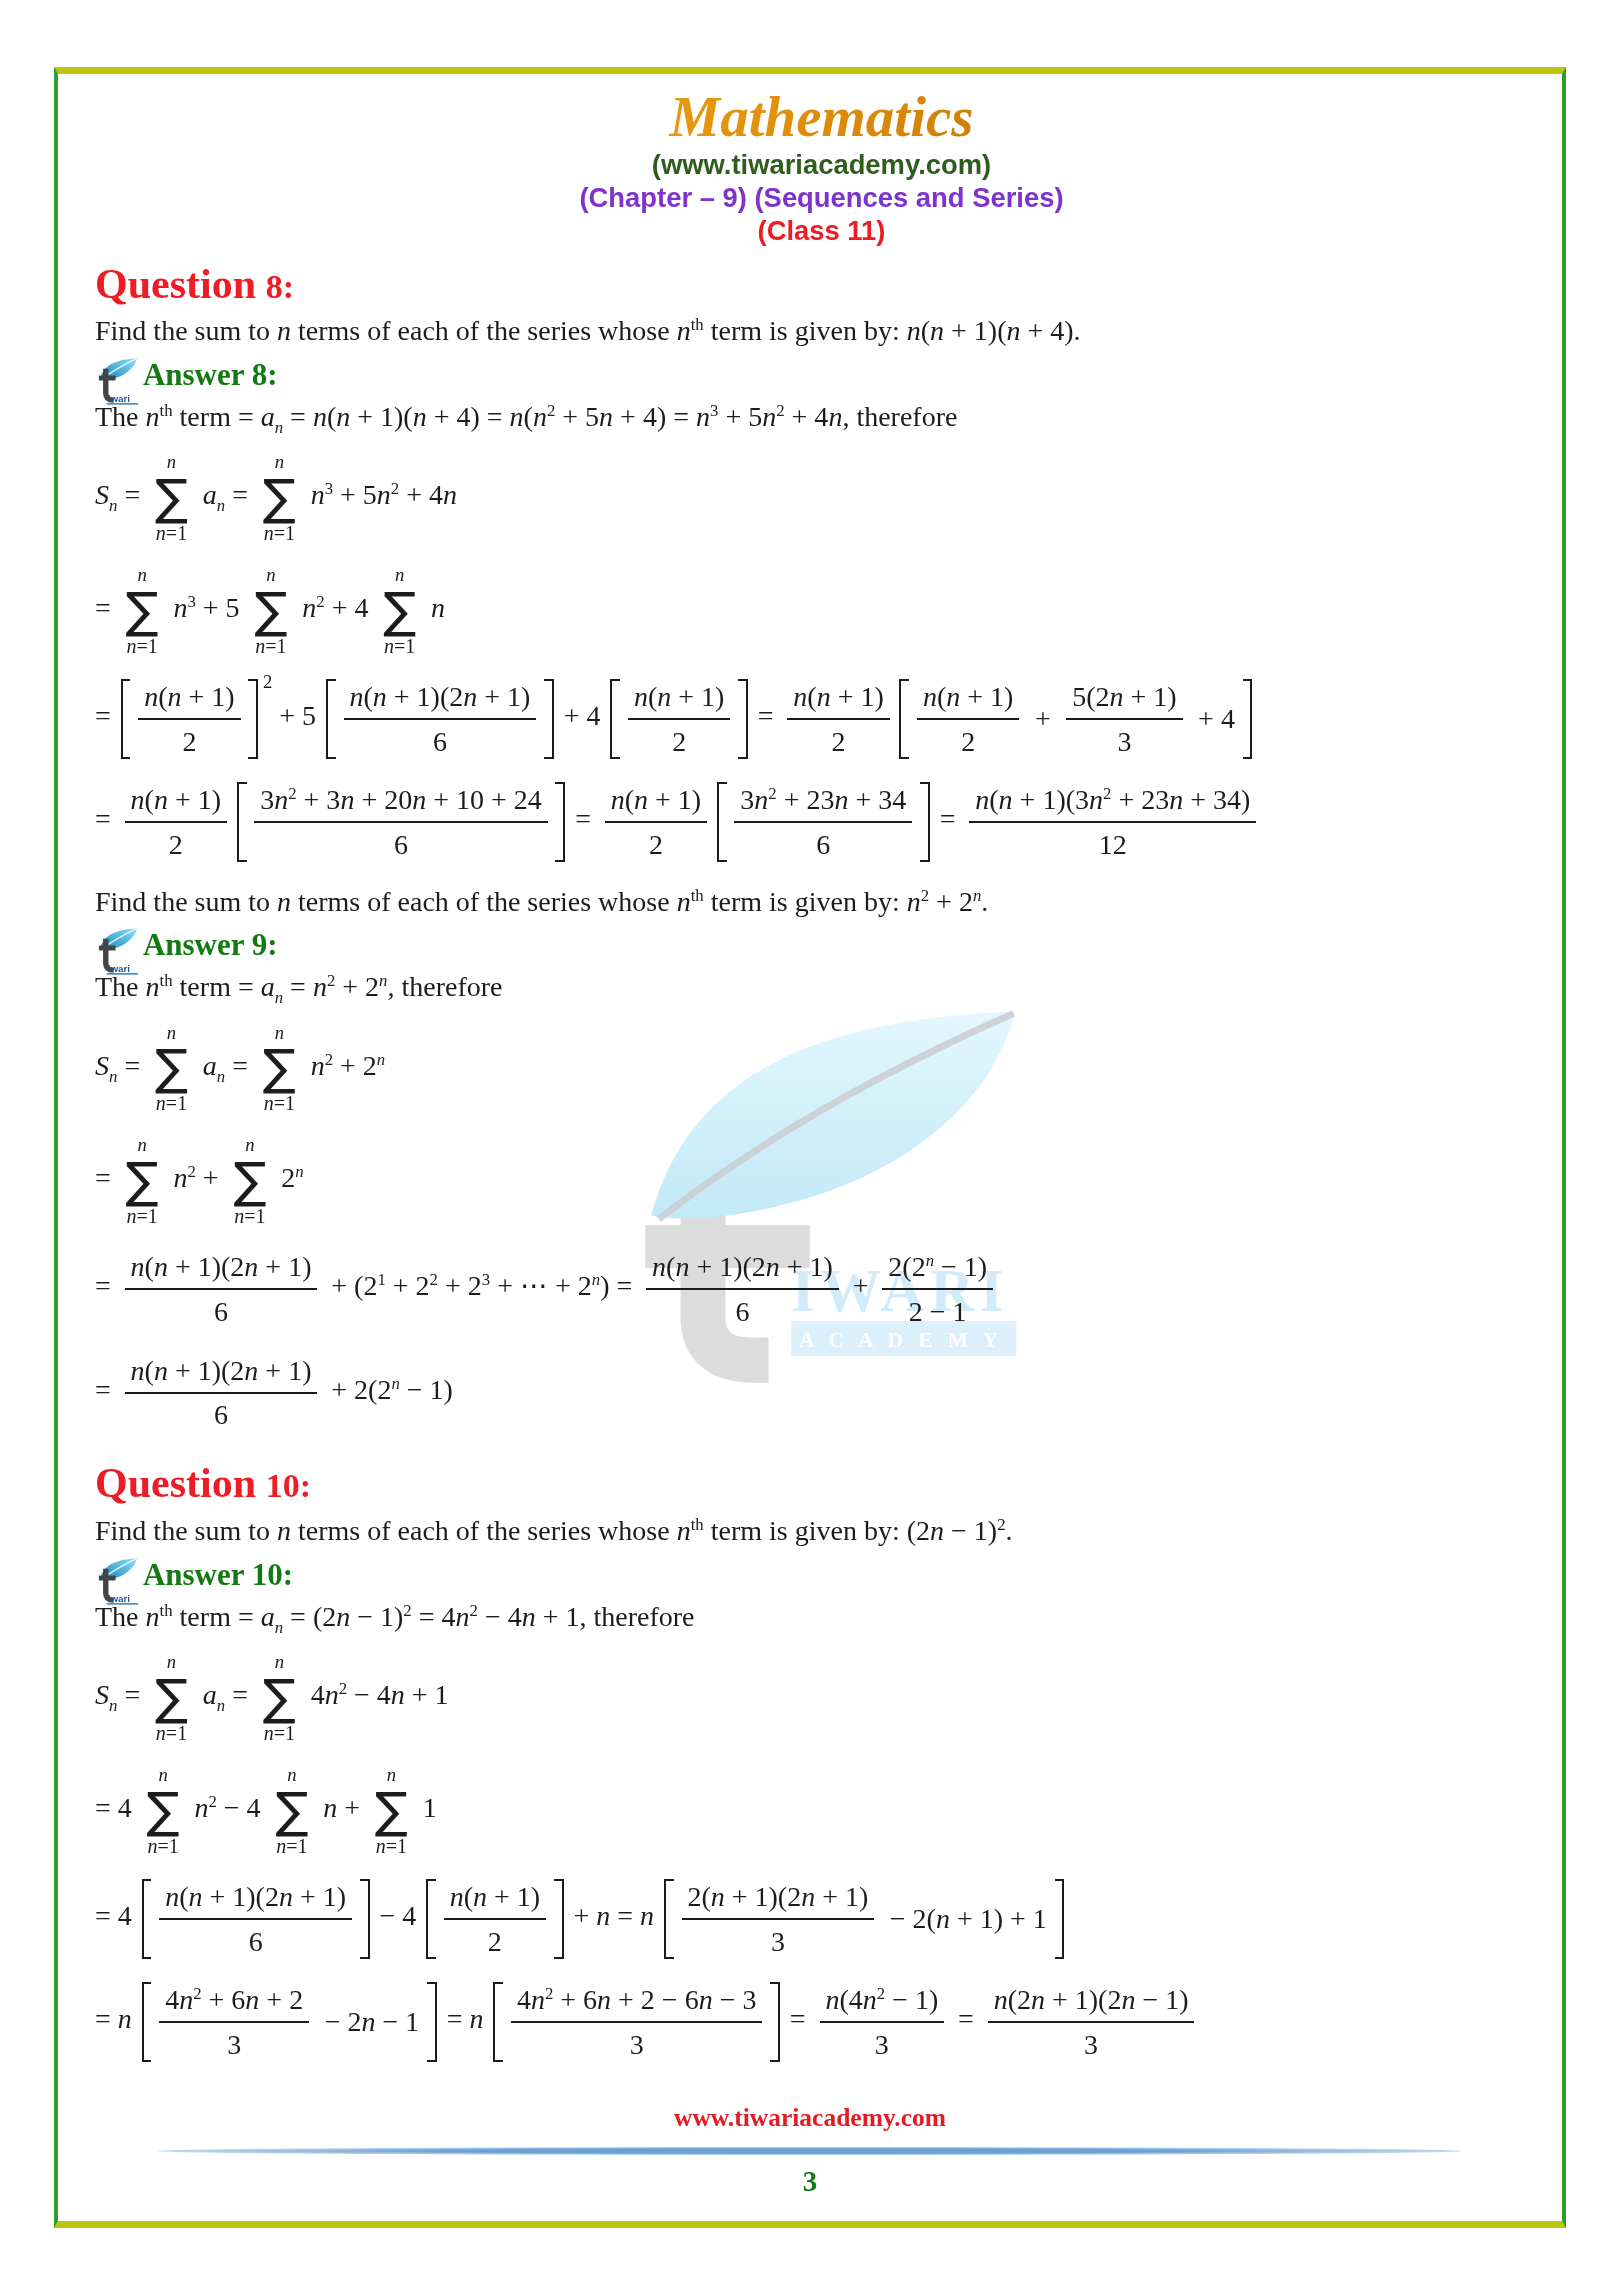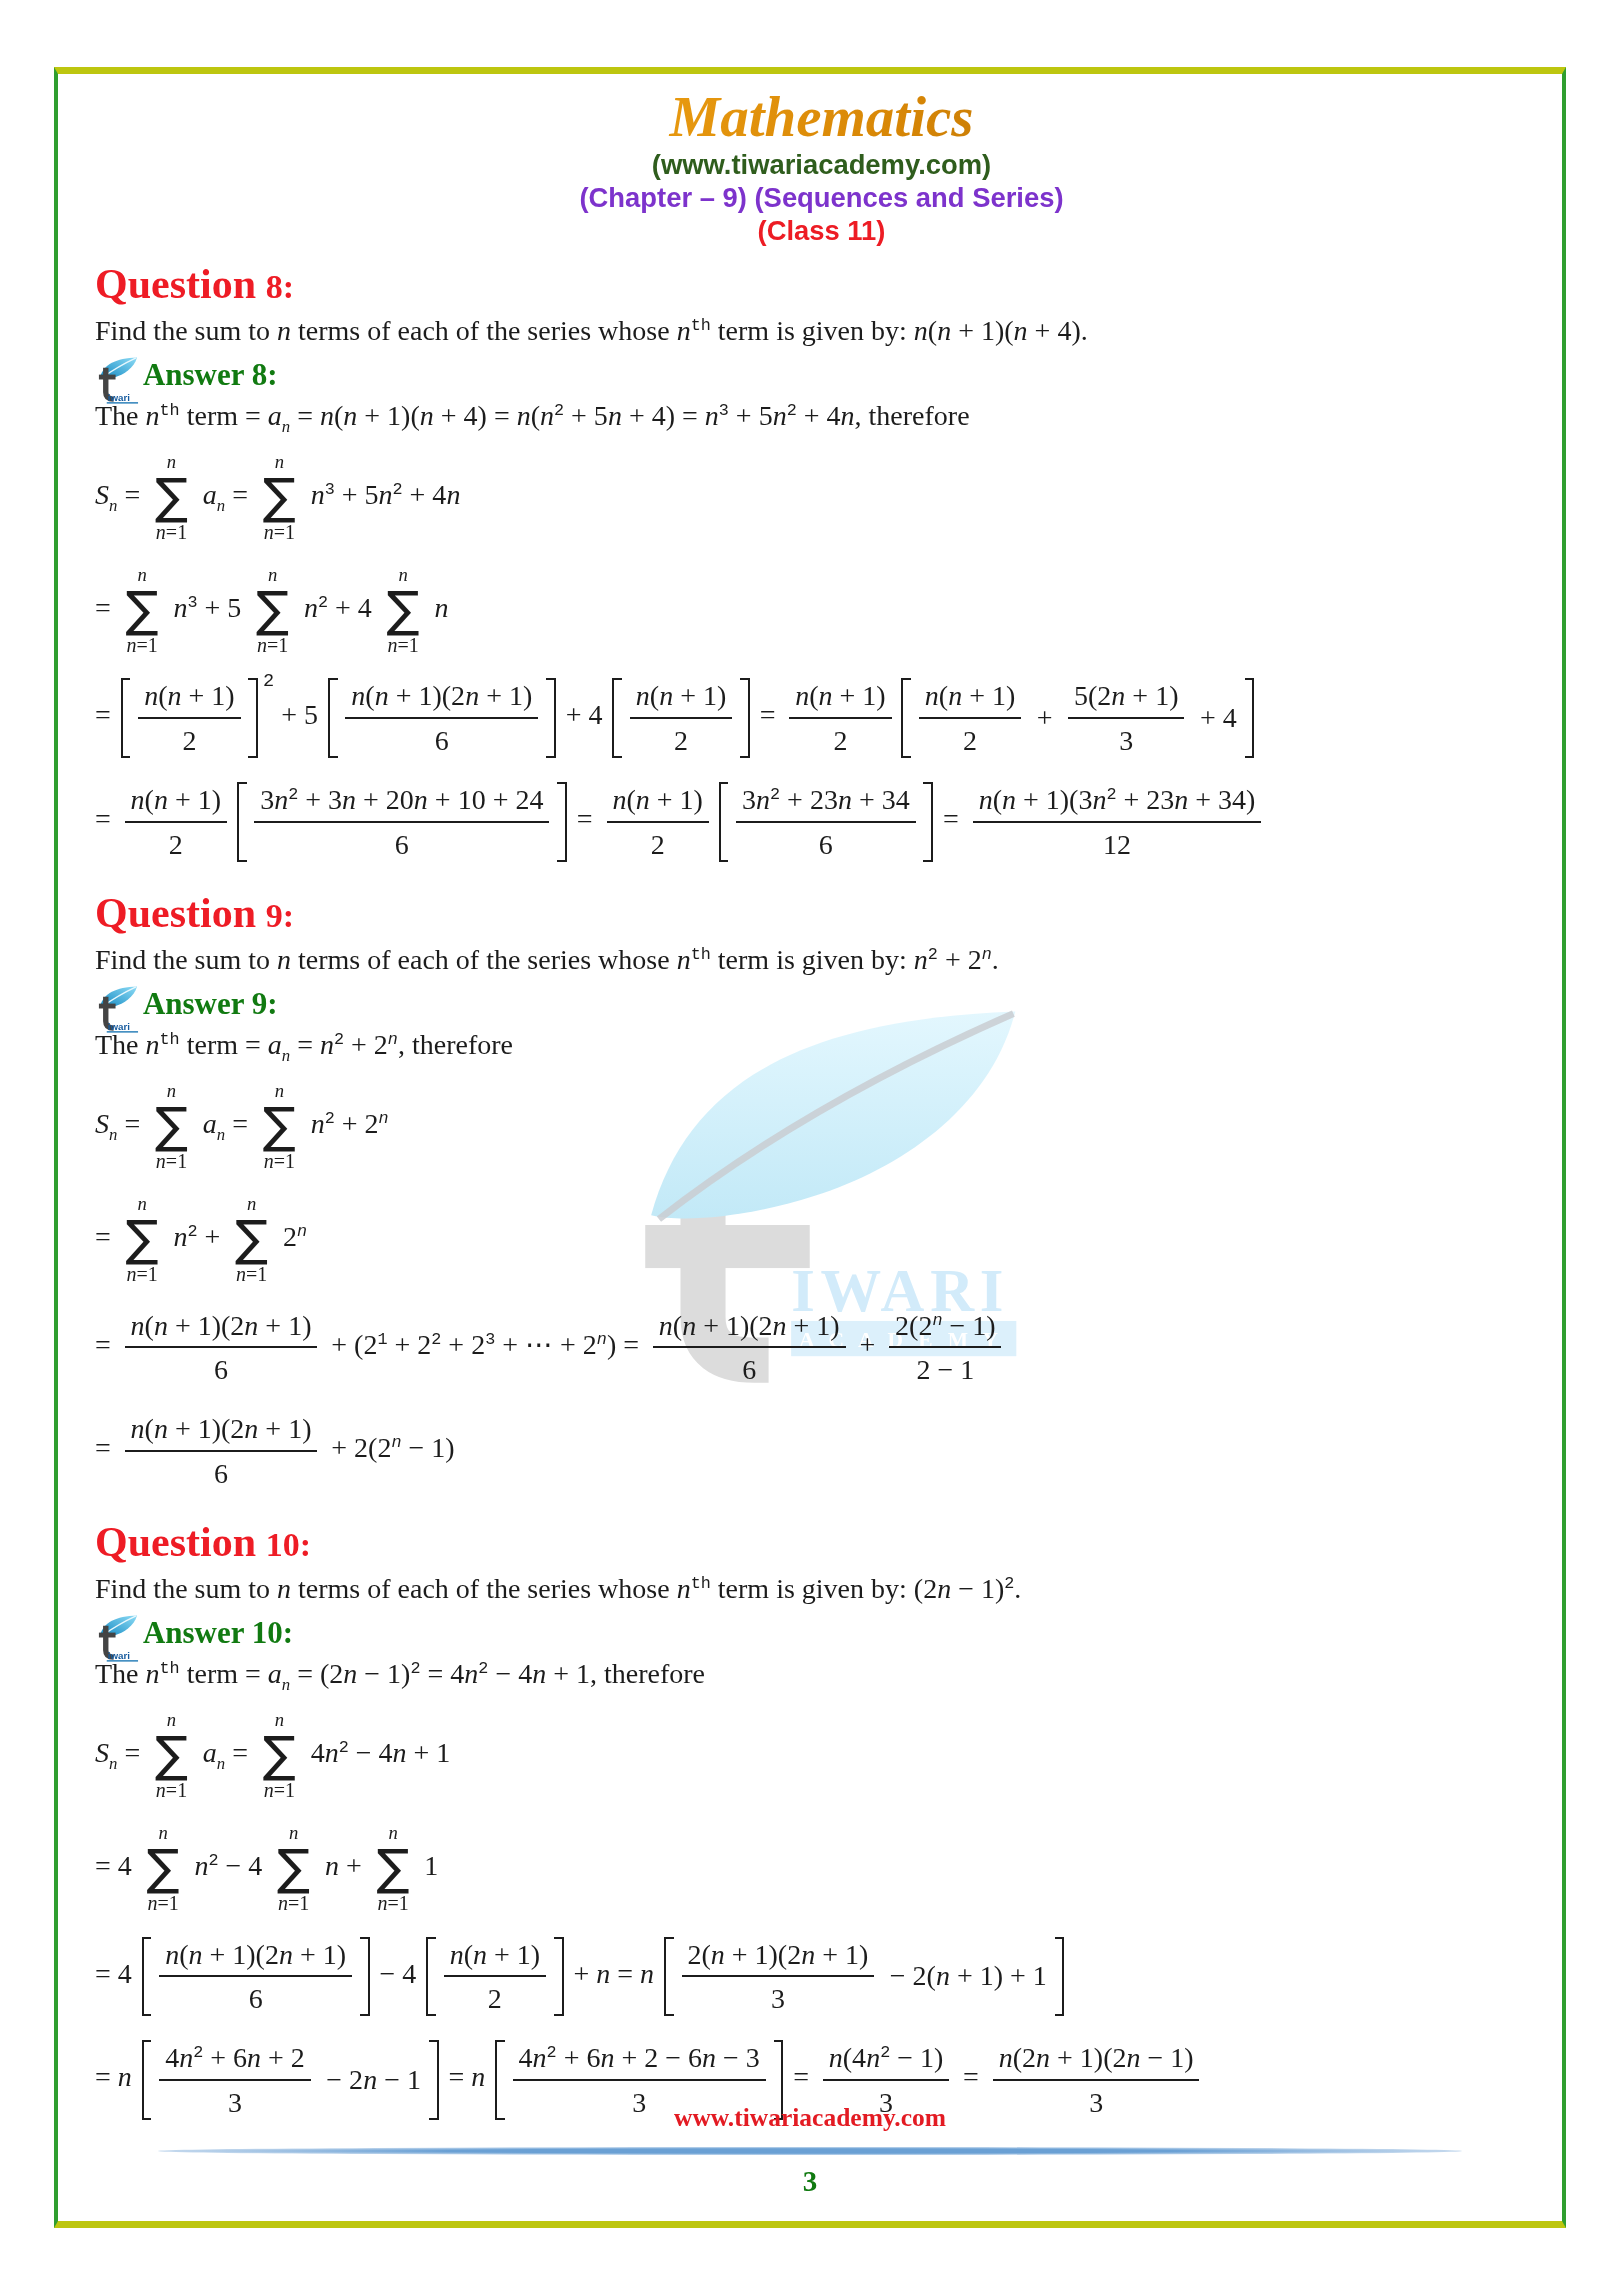--- a/index.html
+++ b/index.html
@@ -40,21 +40,21 @@
   .qnum  { font-size: 34px; margin-left: 9.8px; }
   .prompt, .intro { font-size: 28px; margin: 5.9px 0; }
   .ahead {
     display: flex; align-items: center; font-size: 31px; font-weight: bold;
     color: #117a11; margin: 7.8px 0 3.9px;
   }
   .ahead svg { margin-right: 2.9px; margin-bottom: -9.8px; flex: 0 0 auto; }
 
   
   .mline { font-size: 28px; margin: 15.7px 0 23.5px; white-space: nowrap; }
-  sup { font-size: 0.6em; font-family: Liberation Mono, monospace; }
+  sup { font-size: 0.6em; }
   sub { font-size: 0.6em; }
   .ds { font-family: "DejaVu Sans", sans-serif; }
   .sm { display: inline-flex; flex-direction: column; align-items: center; vertical-align: middle; margin: 0 7.8px; line-height: 1; }
   .st { font-size: 18.6px; margin-bottom: 2.9px; }
   .sg { font-size: 49px; font-family: "DejaVu Sans", sans-serif; line-height: 0.92; }
   .sb { font-size: 20px; margin-top: 2.9px; }
   .f  { display: inline-flex; flex-direction: column; align-items: center; vertical-align: middle; margin: 0 6.9px; line-height: 1.25; }
   .fn { border-bottom: 2.2px solid #1c1c1c; padding: 0 5.9px 3.9px; }
   .fd { padding-top: 3.9px; }
   .g  { display: inline-flex; align-items: center; vertical-align: middle; margin: 0 2.9px; }
@@ -213,21 +213,20 @@
               <span class="fd">6</span>
             </span>
             <span class="br"></span>
           </span> = <span class="f">
             <span class="fn"><i>n</i>(<i>n</i> + 1)(3<i>n</i><sup>2</sup> + 23<i>n</i> + 34)</span>
             <span class="fd">12</span>
           </span></div>
     </section>
 
     <section class="qsec">
-      <h2 class="qhead"><span>Question</span><span class="qnum">9:</span></h2>
       <p class="prompt">Find the sum to <i>n</i> terms of each of the series whose <i>n</i><sup>th</sup> term is given by: <i>n</i><sup>2</sup> + 2<sup><i>n</i></sup>.</p>
       <div class="ahead">
         <svg width="45" height="49" viewBox="0 0 46 50" style="font-size:32px">
           <path d="M5 23 C9 9 21 3.5 43 2.5 C40 13 30 20 19 23 C13 24.6 8 24.6 5 23 Z" fill="url(#lfg)"></path>
           <path d="M6 24 C16 17 29 9 42 3" stroke="#e8f7fd" stroke-width="1.4" fill="none"></path>
           <path d="M11 13 L11 38 Q11 45 19 45" stroke="#444444" stroke-width="5.5" fill="none"></path>
           <path d="M4 22.5 L21 22.5" stroke="#444444" stroke-width="5" fill="none"></path>
           <rect x="12" y="48.2" width="32" height="1.4" fill="#1b76b4"></rect>
           <text x="13" y="47.5" font-size="10" font-weight="bold" fill="#155a9e" font-family="Liberation Sans, sans-serif">iwari</text>
         </svg>

